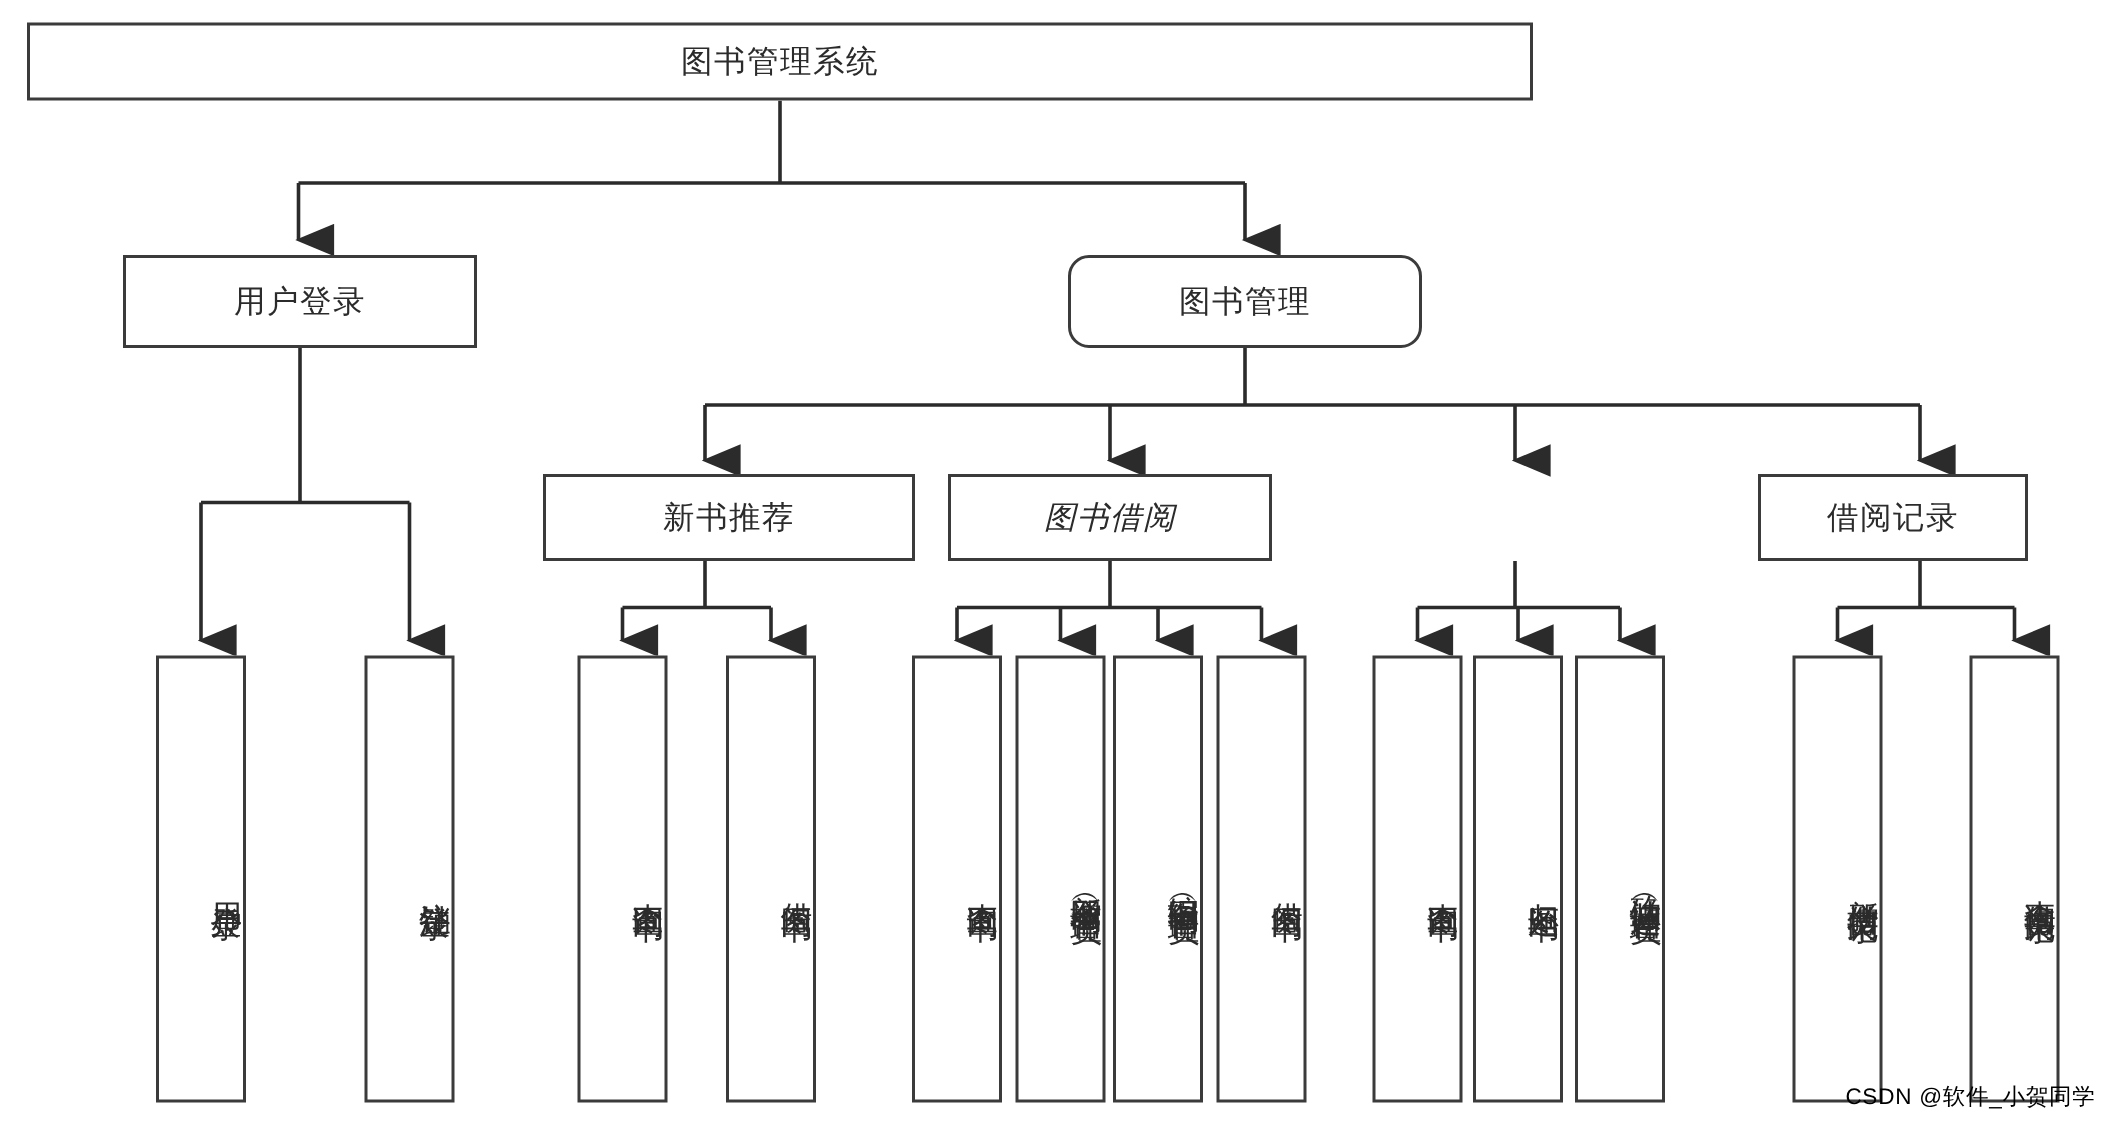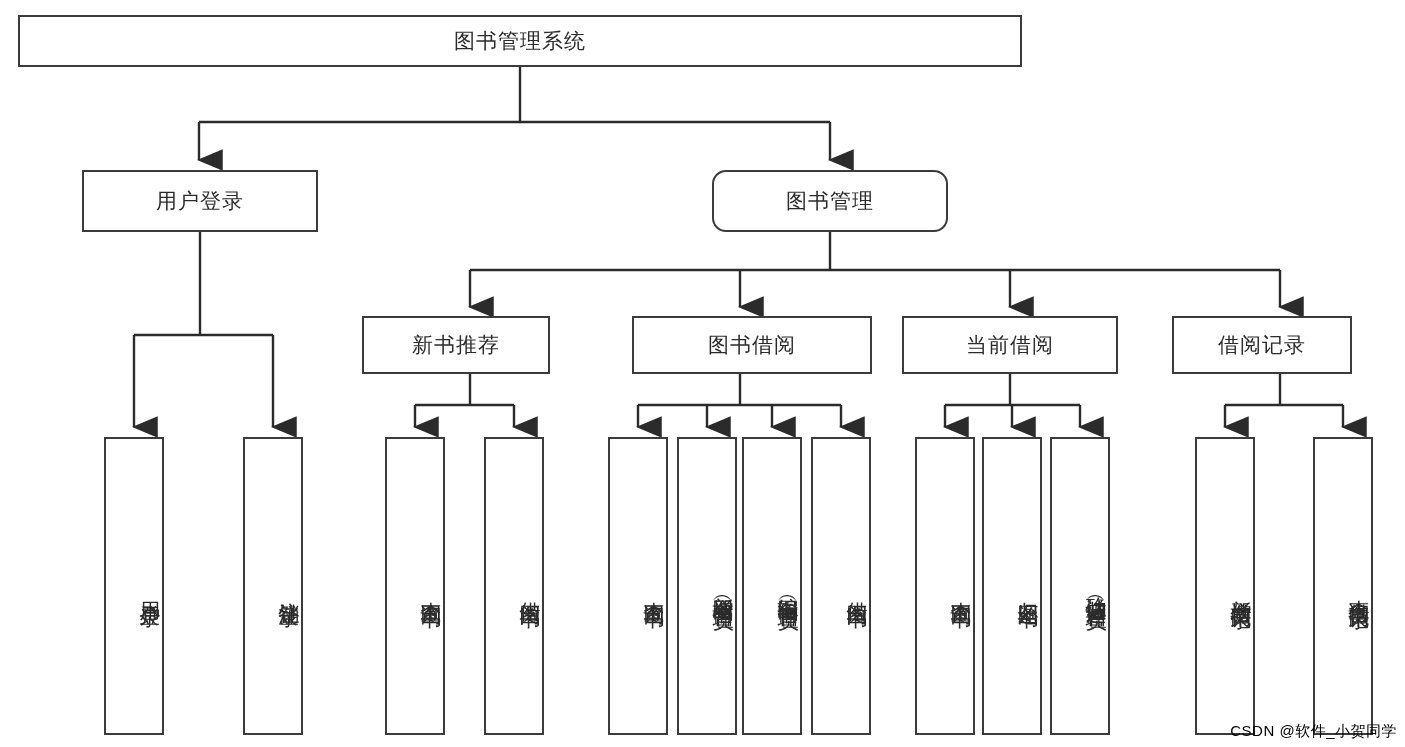--- a/index.html
+++ b/index.html
@@ -129,28 +129,25 @@
     <span>图书管理系统</span>
   </div>
 
   <div class="node horiz" style="left:82px; top:170px; width:236px; height:62px;">
     <span>用户登录</span>
   </div>
   <div class="node horiz" style="left:712px; top:170px; width:236px; height:62px;border-radius:14px;">
     <span>图书管理</span>
   </div>
 
-  <div class="node horiz" style="left:362px; top:316px; width:188px; height:58px;">
+  <div class="node horiz" style="left:362px; top:316px; width:248px; height:58px;">
     <span>新书推荐</span>
   </div>
-  <div class="node horiz" style="left:632px; top:316px; width:240px; height:58px;">
+  <div class="node horiz" style="left:632px; top:316px; width:216px; height:58px;font-style:italic;">
     <span>图书借阅</span>
-  </div>
-  <div class="node horiz" style="left:902px; top:316px; width:216px; height:58px;">
-    <span>当前借阅</span>
   </div>
   <div class="node horiz" style="left:1172px; top:316px; width:180px; height:58px;">
     <span>借阅记录</span>
   </div>
 
   <div class="node vert" style="left:104px; top:437px; width:60px; height:298px;">
     <span class="vtext">用户登录</span>
   </div>
   <div class="node vert" style="left:243px; top:437px; width:60px; height:298px;">
     <span class="vtext">注销登录</span>

